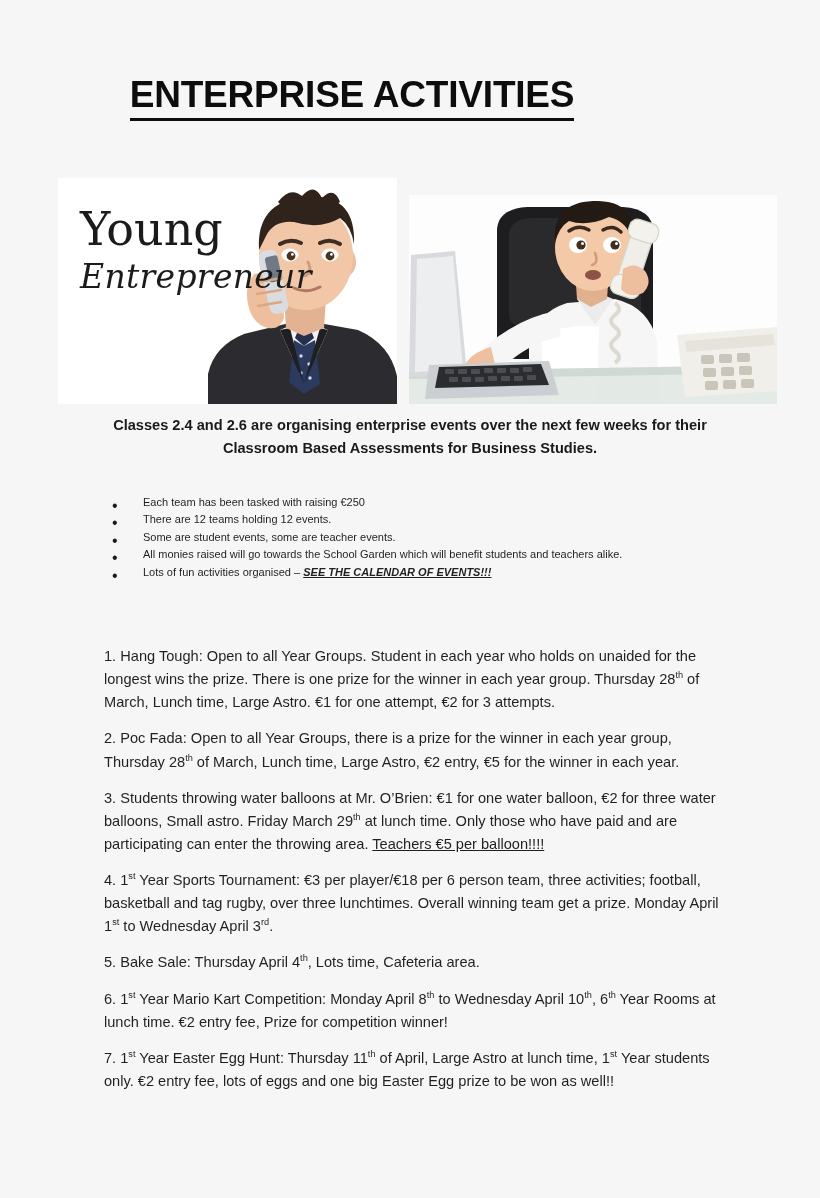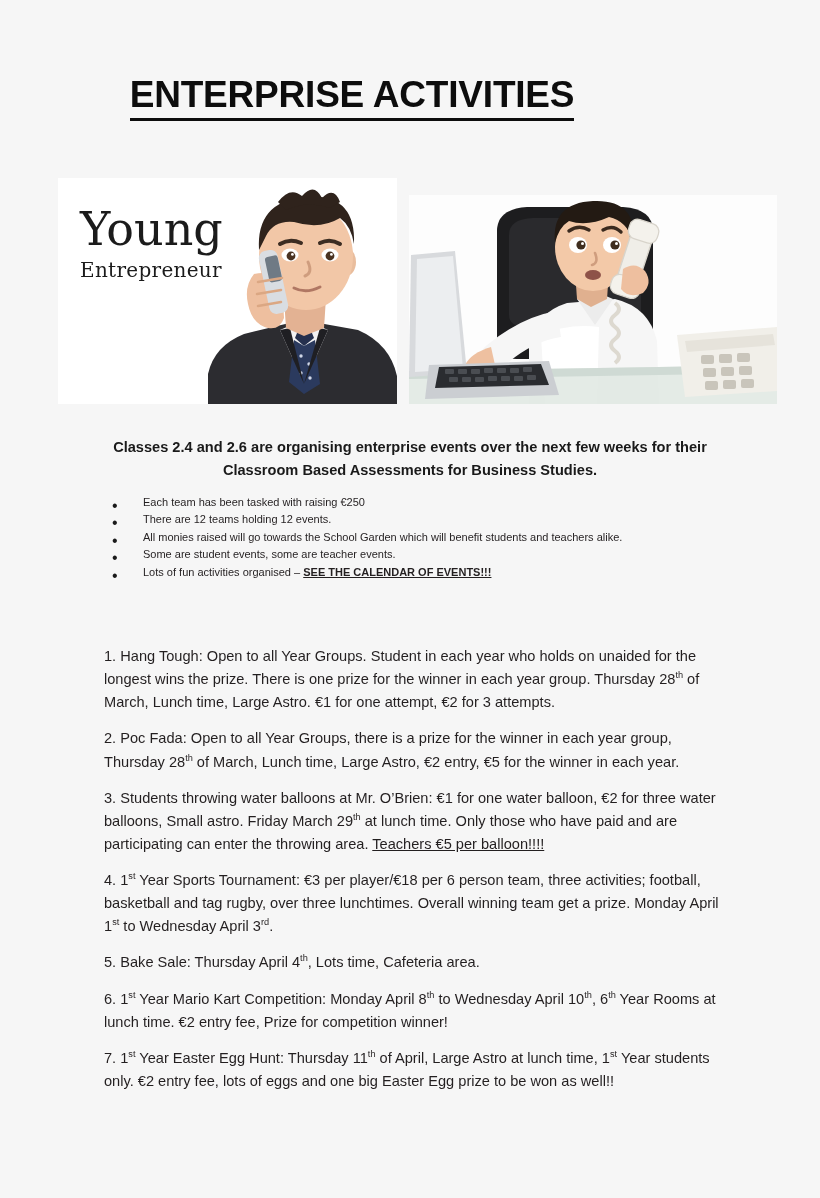--- a/index.html
+++ b/index.html
@@ -55,27 +55,27 @@
 
   .ye-text {
     position: absolute;
     left: 22px;
     top: 28px;
     font-family: "DejaVu Serif", serif;
     color: #1b1b1b;
     line-height: 1;
   }
   .ye-text .ye-1 { font-size: 46px; display: block; }
-  .ye-text .ye-2 { font-size: 20px; display: block; margin-top: 8px; letter-spacing: 0.3px;}
+  .ye-text .ye-2 { font-size: 33px; display: block; margin-top: 8px; letter-spacing: 0.3px; font-style: italic;}
 
   
   .intro {
     position: absolute;
     left: 110px;
-    top: 436px;
+    top: 414px;
     width: 600px;
     text-align: center;
     font-size: 14.6px;
     font-weight: bold;
     line-height: 1.55;
     color: #1a1a1a;
   }
 
   
   .bullets {
@@ -95,21 +95,21 @@
     margin-bottom: 0px;
   }
   .bullets li::before {
     content: "\2022";
     position: absolute;
     left: 2px;
     top: -1px;
     font-size: 16px;
     color: #1a1a1a;
   }
-  .emph-ul { font-weight: bold; text-decoration: underline; }
+  .emph-ul { font-weight: bold; text-decoration: underline; font-style: italic; }
 
   
   .events {
     position: absolute;
     left: 104px;
     top: 645px;
     width: 616px;
     font-size: 14.6px;
     line-height: 1.585;
   }
@@ -276,22 +276,22 @@
         <rect x="332" y="184" width="13" height="9" rx="2"></rect>
       </g>
     </svg>
   </div>
 
   <div class="intro">Classes 2.4 and 2.6 are organising enterprise events over the next few weeks for their Classroom Based Assessments for Business Studies.</div>
 
   <ul class="bullets">
     <li>Each team has been tasked with raising €250</li>
     <li>There are 12 teams holding 12 events.</li>
+    <li>Some are student events, some are teacher events.</li>
     <li>All monies raised will go towards the School Garden which will benefit students and teachers alike.</li>
-    <li>Some are student events, some are teacher events.</li>
     <li><span>Lots of fun activities organised – </span><span class="emph-ul">SEE THE CALENDAR OF EVENTS!!!</span></li>
   </ul>
 
   <div class="events">
 
     <p><span>1.</span> <b>Hang Tough:</b><span> Open to all Year Groups. Student in each year who holds on unaided for the longest wins the prize. There is one prize for the winner in each year group. Thursday 28</span><sup>th</sup><span> of March, Lunch time, Large Astro. €1 for one attempt, €2 for 3 attempts.</span></p>
 
     <p><span>2.</span> <b>Poc Fada</b><span>: Open to all Year Groups, there is a prize for the winner in each year group, Thursday 28</span><sup>th</sup><span> of March, Lunch time, Large Astro, €2 entry, €5 for the winner in each year.</span></p>
 
     <p><span>3.</span> <b>Students throwing water balloons at Mr. O’Brien:</b><span> €1 for one water balloon, €2 for three water balloons, Small astro. Friday March 29</span><sup>th</sup><span> at lunch time. Only those who have paid and are participating can enter the throwing area. </span><span class="u">Teachers €5 per balloon!!!!</span></p>

